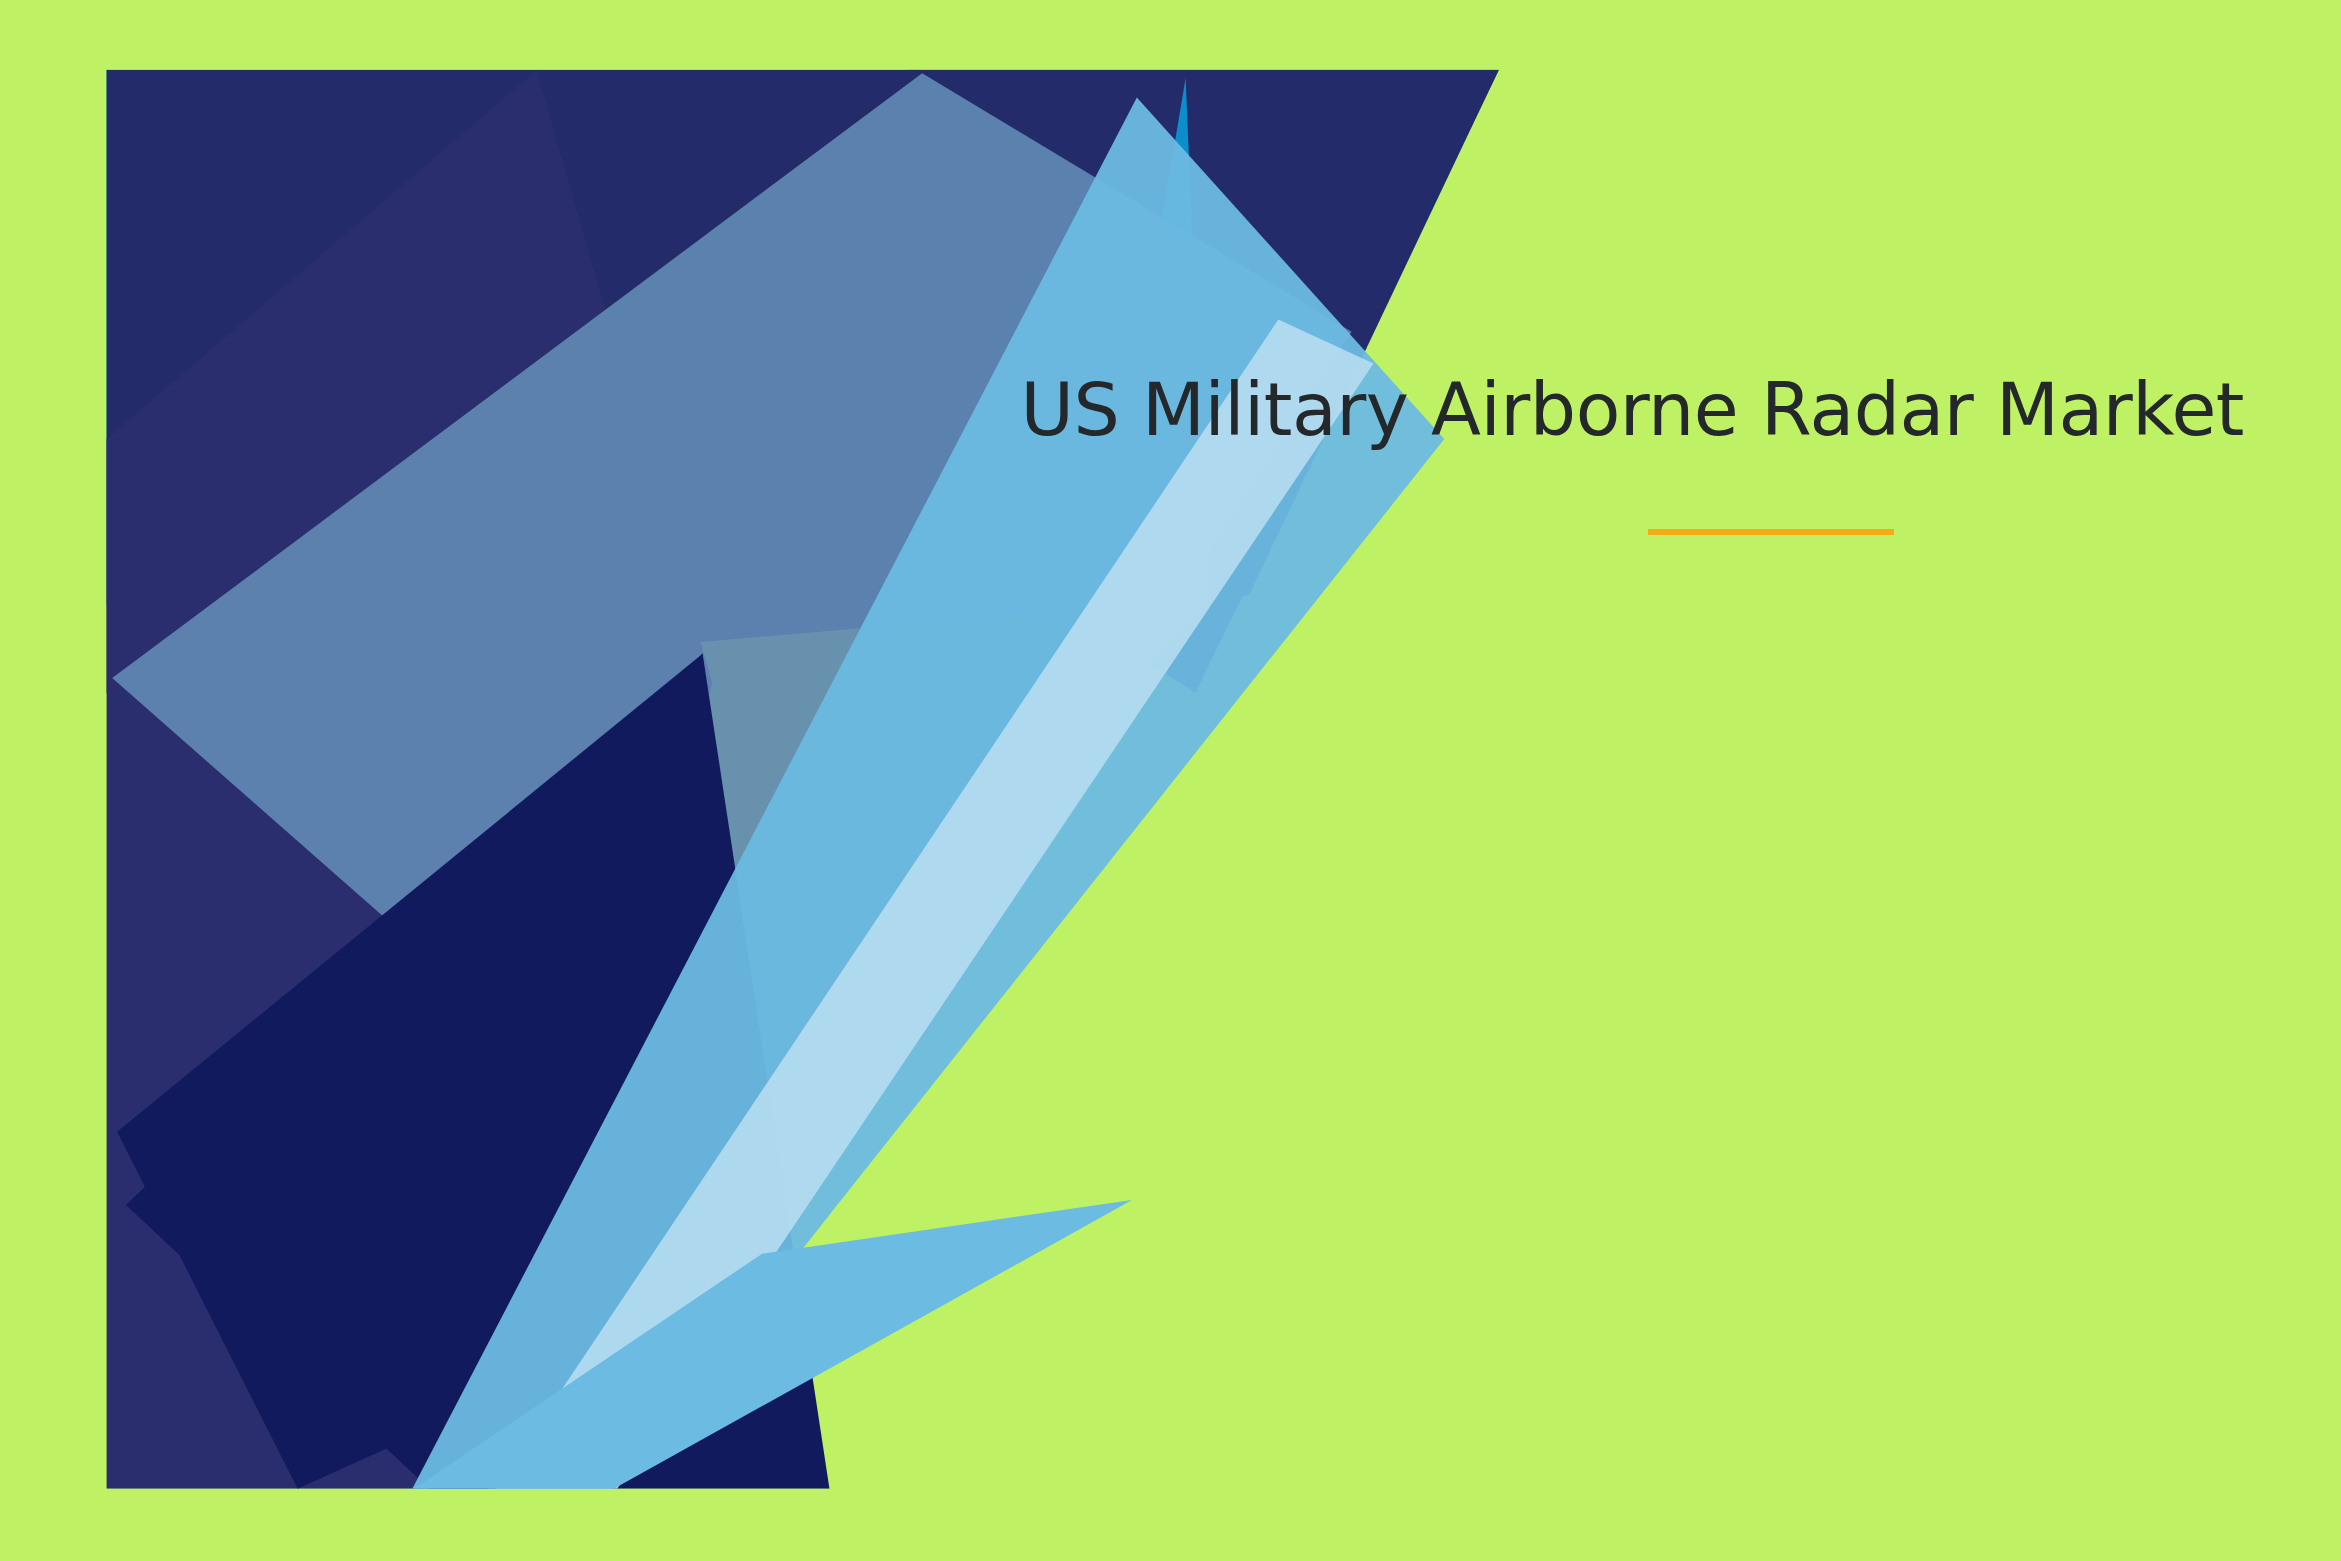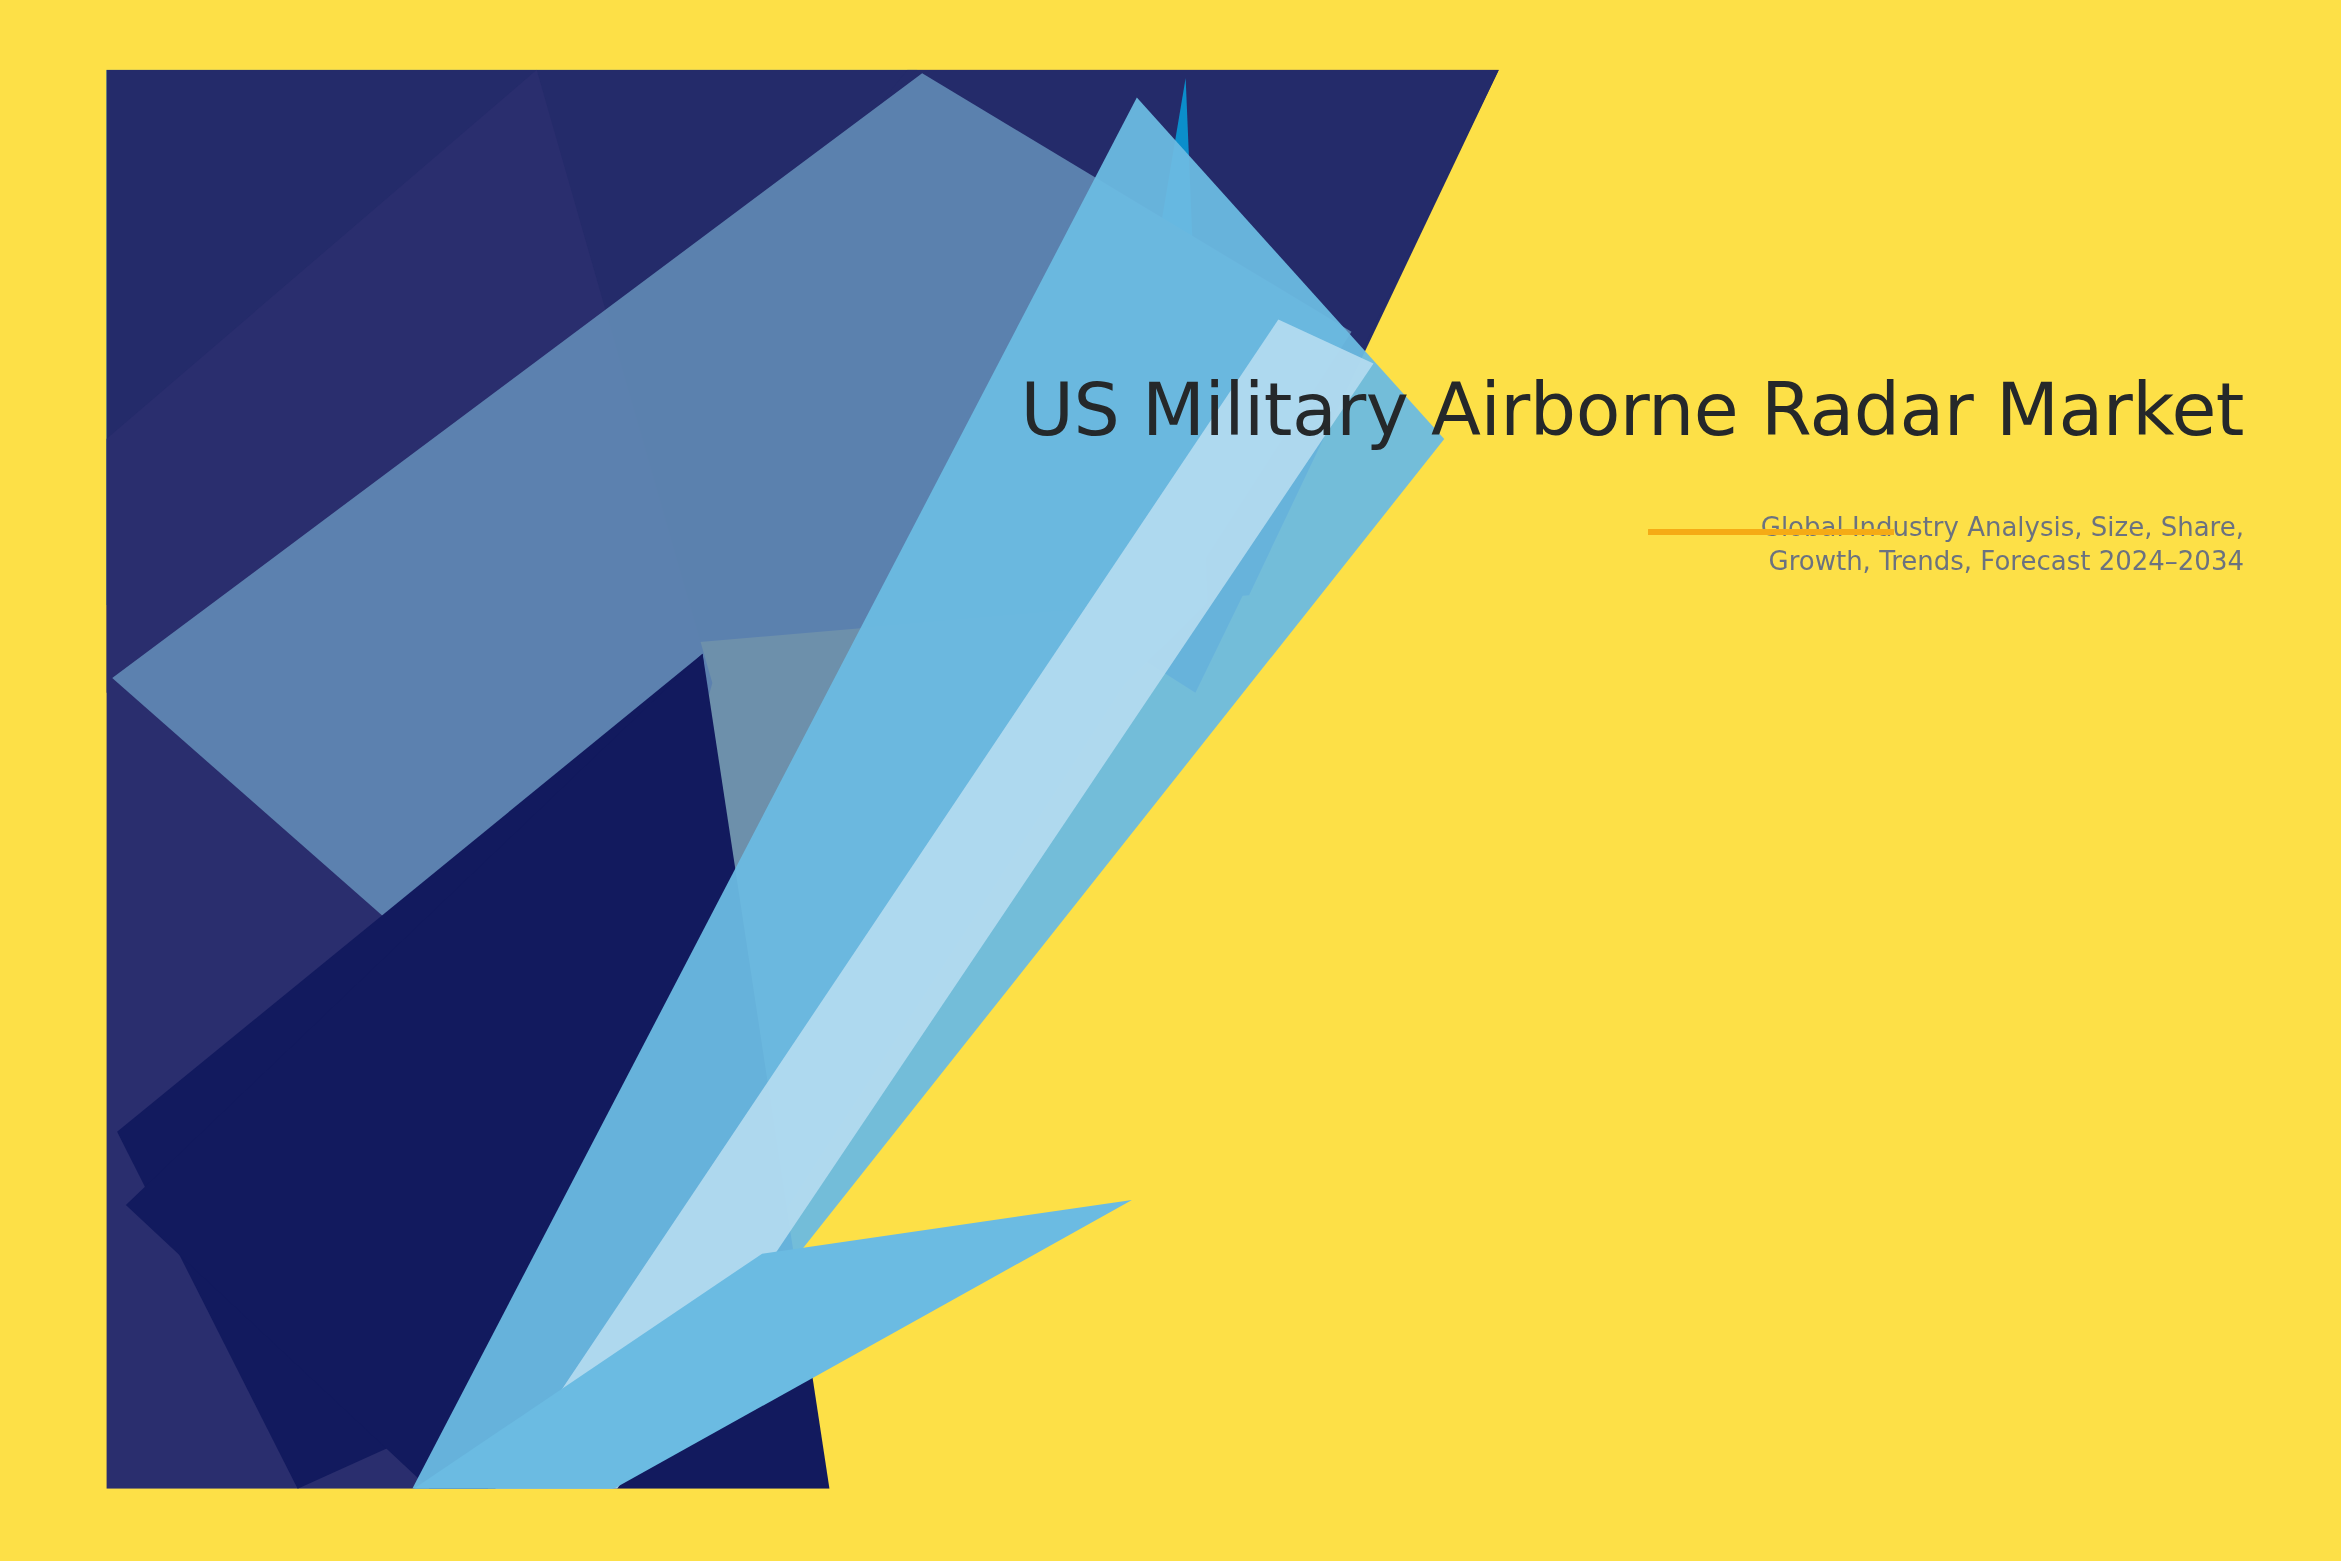--- a/index.html
+++ b/index.html
@@ -69,21 +69,21 @@
     line-height: 1.30;
     font-weight: 400;
     color: #6b7280;
     text-align: right;
   }
   .subtitle-line { display: block; white-space: nowrap; }
 </style>
 </head>
 <body>
 
-<div id="page" style="background: #fde047; width: 2342px; height: 1561px;">
+<div id="page" style="background: #bef264; width: 2342px; height: 1561px;">
 
   <svg id="artwork" viewBox="0 0 4800 3200" preserveAspectRatio="none" xmlns="http://www.w3.org/2000/svg">
     <defs>
       <clipPath id="artClip">
         <rect x="218" y="143" width="2854" height="2909"></rect>
       </clipPath>
     </defs>
     <g clip-path="url(#artClip)">
       <polygon fill="#0b8ecb" points="218,143 1880,143 900,1240 218,1240" fill-opacity="1"></polygon>
       <polygon fill="#242b6a" points="218,143 3072,143 2560,1220 218,1420" fill-opacity="1"></polygon>
@@ -99,21 +99,17 @@
     </g>
   </svg>
 
   <div id="text-block">
 
     <div id="title-wrap">
       <span class="title-line" style="color: rgb(37, 40, 42);">US Military Airborne Radar Market</span>
       <span id="accent-bar" style="background: rgb(245, 171, 21);"></span>
     </div>
 
-    <div id="subtitle" style="color: rgb(107, 114, 128);">
-      <span class="subtitle-line">Global Industry Analysis, Size, Share,</span>
-      <span class="subtitle-line">Growth, Trends, Forecast 2024–2034</span>
-    </div>
 
   </div>
 
 </div>
 
 
 </body></html>

